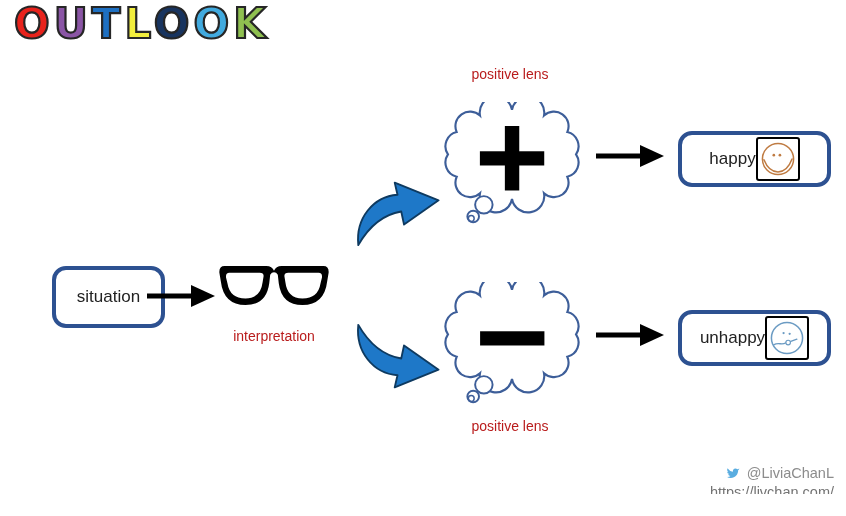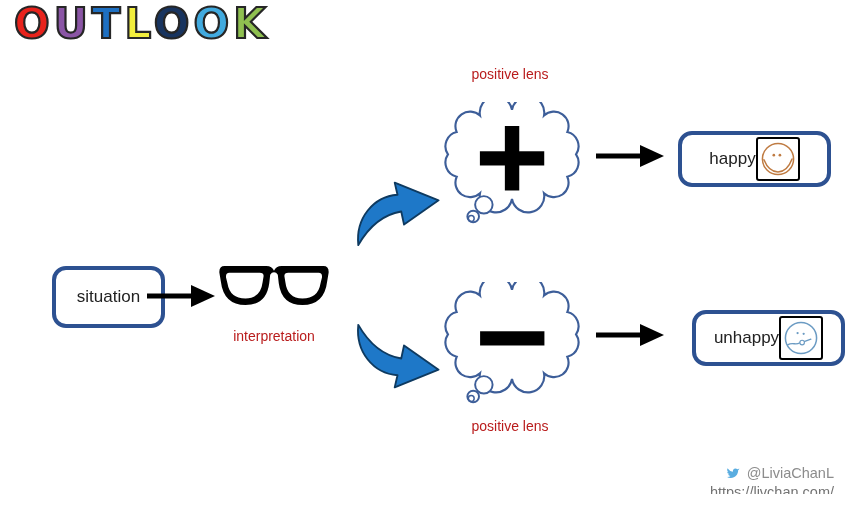--- a/index.html
+++ b/index.html
@@ -19,21 +19,21 @@
     letter-spacing:2.6px; color:#161616;
   }
   
   .node-box {
     position:absolute; border:4px solid #2d5191; border-radius:14px;
     background:#fff; display:flex; align-items:center; justify-content:center;
     font-size:17px; color:#222; 
   }
   .box-situation { left:20px; top:266px; width:113px; height:62px;margin-left:32px; }
   .box-happy    { left:678px; top:131px; width:153px; height:56px; }
-  .box-unhappy  { left:678px; top:310px; width:153px; height:56px;margin-left:14px; }
+  .box-unhappy  { left:678px; top:310px; width:153px; height:56px; }
   .emotion-icon {
     width:44px; height:44px; border:2.5px solid #000; border-radius:3px;
     background:#fff; display:flex; align-items:center; justify-content:center;
     flex:0 0 auto;
   }
   .emotion-icon svg { width:38px; height:38px; }
   
   .diagram-label { position:absolute; font-size:14px; color:#b91c1c; text-align:center; }
   .lbl-positive { left:425px; top:66px;  width:170px; }
   .lbl-negative { left:425px; top:418px; width:170px; }

